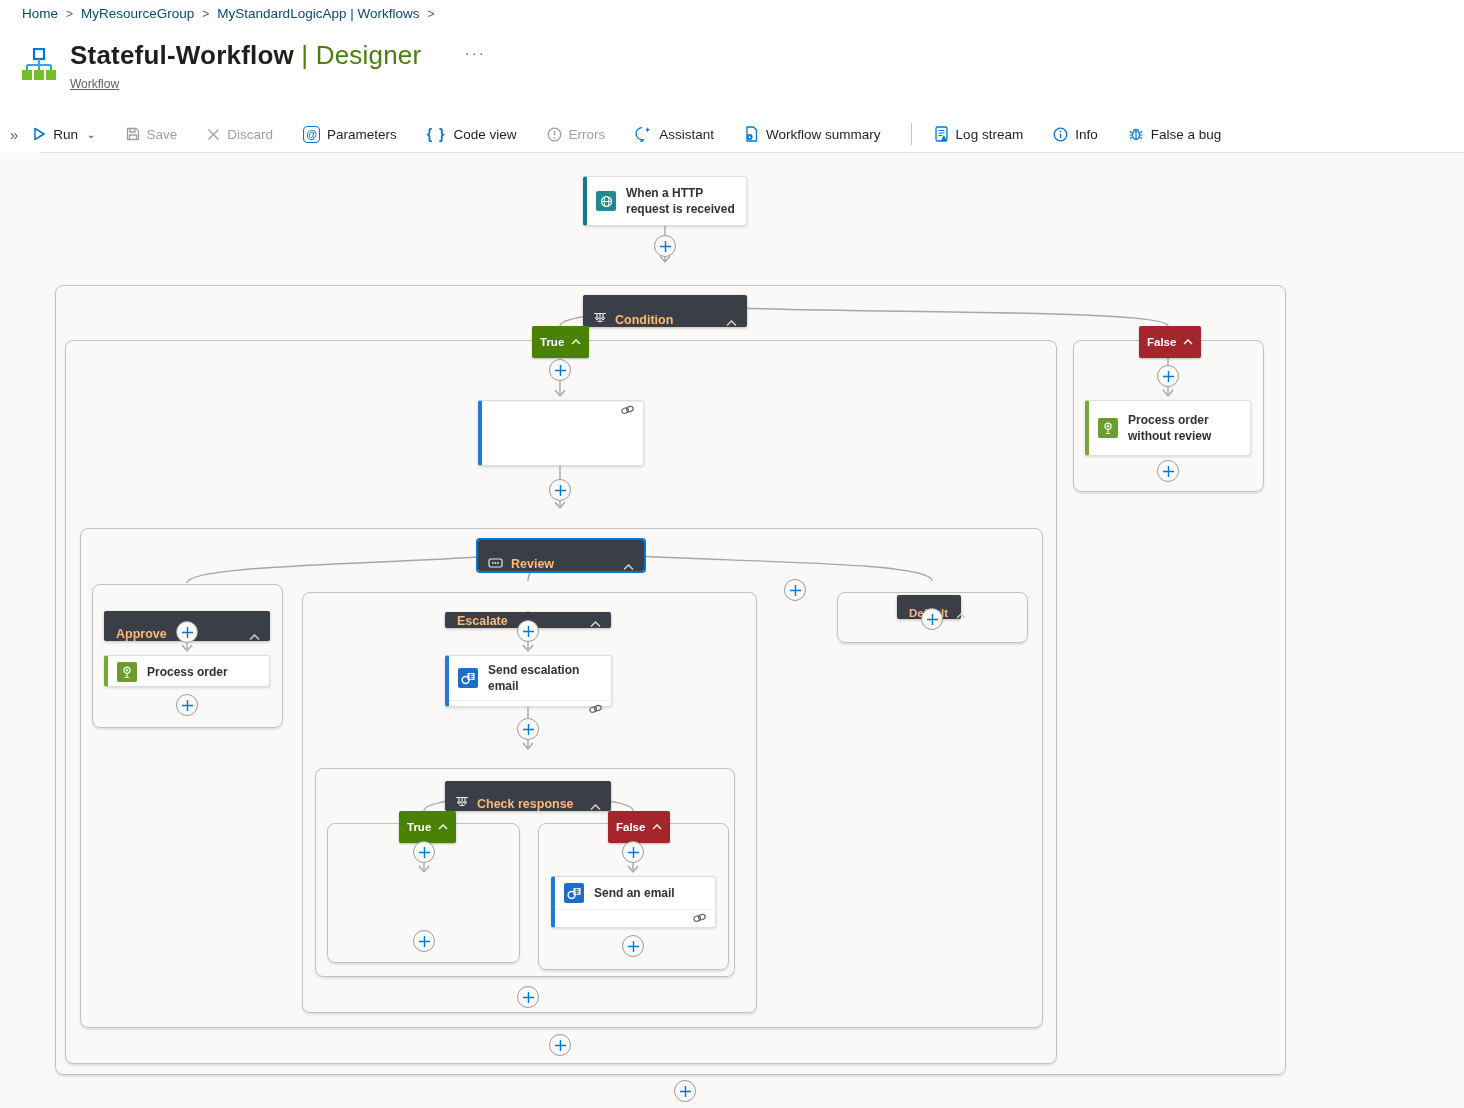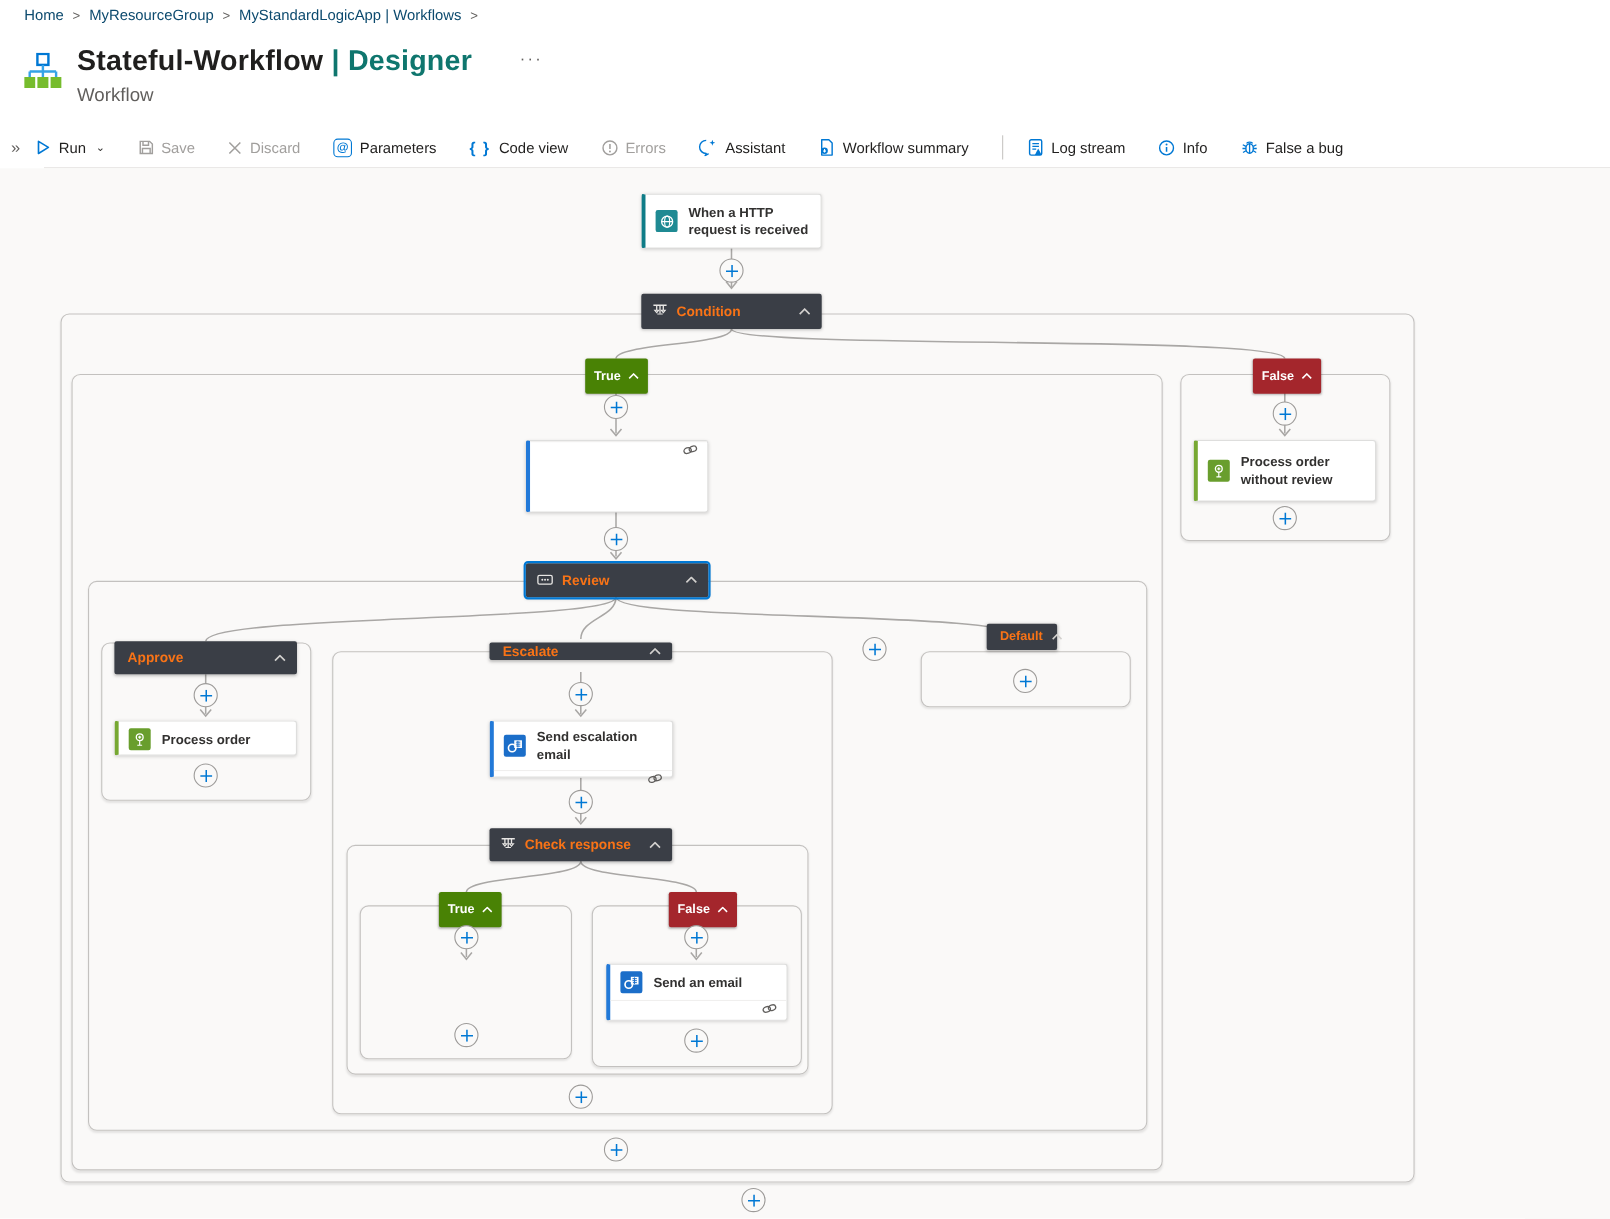--- a/index.html
+++ b/index.html
@@ -9,46 +9,46 @@
 
   
   .breadcrumb { position:absolute; left:22px; top:6px; font-size:13.5px; display:flex; gap:8px; align-items:center; }
   .breadcrumb a { color:#0c4a6e; text-decoration:none; cursor:pointer; }
   .breadcrumb .sep { color:#605e5c; font-size:12px; }
   .title-row { position:absolute; left:22px; top:40px; display:flex; align-items:flex-start; }
   .app-icon { width:34px; height:36px; margin-top:8px; }
   .title-block { margin-left:14px; }
   .page-title { font-size:26px; color:#201f1e; letter-spacing:.2px; }
   .page-title .main { font-weight:700; }
-  .page-title .mode { font-weight:700; color:#0f766e;margin-top:22px; }
+  .page-title .mode { font-weight:400; color:#4d7c0f;margin-top:22px; }
   .title-overflow { display:inline-block; margin-left:36px; color:#605e5c; font-size:15px; letter-spacing:2px; vertical-align:6px; cursor:pointer; }
-  .subtitle { font-size:17px; color:#605e5c; margin-top:6px; }
+  .subtitle { font-size:12px; color:#605e5c; margin-top:6px;text-decoration:underline; }
 
   
   .toolbar { position:absolute; left:0; top:116px; width:1464px; height:36px; display:flex; align-items:center; font-size:13.5px; }
   .tb-expand { color:#605e5c; font-size:15px; margin:0 14px 0 10px; cursor:pointer; }
   .tb-item { display:flex; align-items:center; gap:7px; margin-right:30px; cursor:pointer; white-space:nowrap; color:#201f1e; }
   .tb-item .ic { display:flex; align-items:center; color:#0078d4; }
   .tb-item.disabled { color:#a19f9d; }
   .tb-item.disabled .ic { color:#a19f9d; }
   .tb-chev { color:#323130; font-size:10px; margin-left:2px; }
   .tb-divider { width:1px; height:22px; background:#c8c6c4; margin:0 22px 0 0; }
   .tb-at { display:inline-block; width:17px; height:17px; border:1.6px solid #0078d4; border-radius:4px; color:#0078d4; font-size:11px; line-height:14px; text-align:center; font-weight:700; }
   .tb-braces { color:#0078d4; font-weight:700; font-size:14px; letter-spacing:2px; }
   .toolbar-border { position:absolute; left:40px; top:152px; width:1424px; height:1px; background:#e5e3e1; }
 
   
   .canvas { position:absolute; left:0; top:153px; width:1464px; height:955px; background:#faf9f8; }
 
   .scope { position:absolute; border:1px solid #c3c1bf; border-radius:8px; box-shadow:0 1.5px 2px rgba(0,0,0,.09); z-index:1; }
   svg.wires { position:absolute; left:0; top:0; z-index:2; pointer-events:none; }
 
-  .nodehdr { position:absolute; z-index:3; height:32px; background:#3a3e46; border-radius:2px; color:#f97316;
-             display:flex; align-items:center; padding:0 10px; font-size:12.5px; font-weight:700;
-             box-shadow:0 1px 3px rgba(0,0,0,.25); cursor:pointer; }
+  .nodehdr { position:absolute; z-index:3; height:32px; background:#3a3e46; border-radius:2px; color:#fdba74;
+             display:flex; align-items:flex-end; padding:0 10px; font-size:12.5px; font-weight:700;
+             box-shadow:0 1px 3px rgba(0,0,0,.25); cursor:pointer;margin-top:28px; }
   .nodehdr .hlabel { flex:1; margin-left:8px; }
   .nodehdr.noicon .hlabel { margin-left:2px; }
   .nodehdr .chev { margin-left:8px; display:flex; }
   .nodehdr.selected { outline:2px solid #0078d4; outline-offset:0px; }
 
   .badge { position:absolute; z-index:3; height:24px; border-radius:2px; color:#fff; display:flex; align-items:center;
            padding:16px 8px; font-size:11.5px; font-weight:700; cursor:pointer; box-shadow:0 1px 2px rgba(0,0,0,.25); }
   .badge .chev { margin-left:7px; display:flex; }
   .badge.green { background:#498205; }
   .badge.red { background:#a4262c; }

